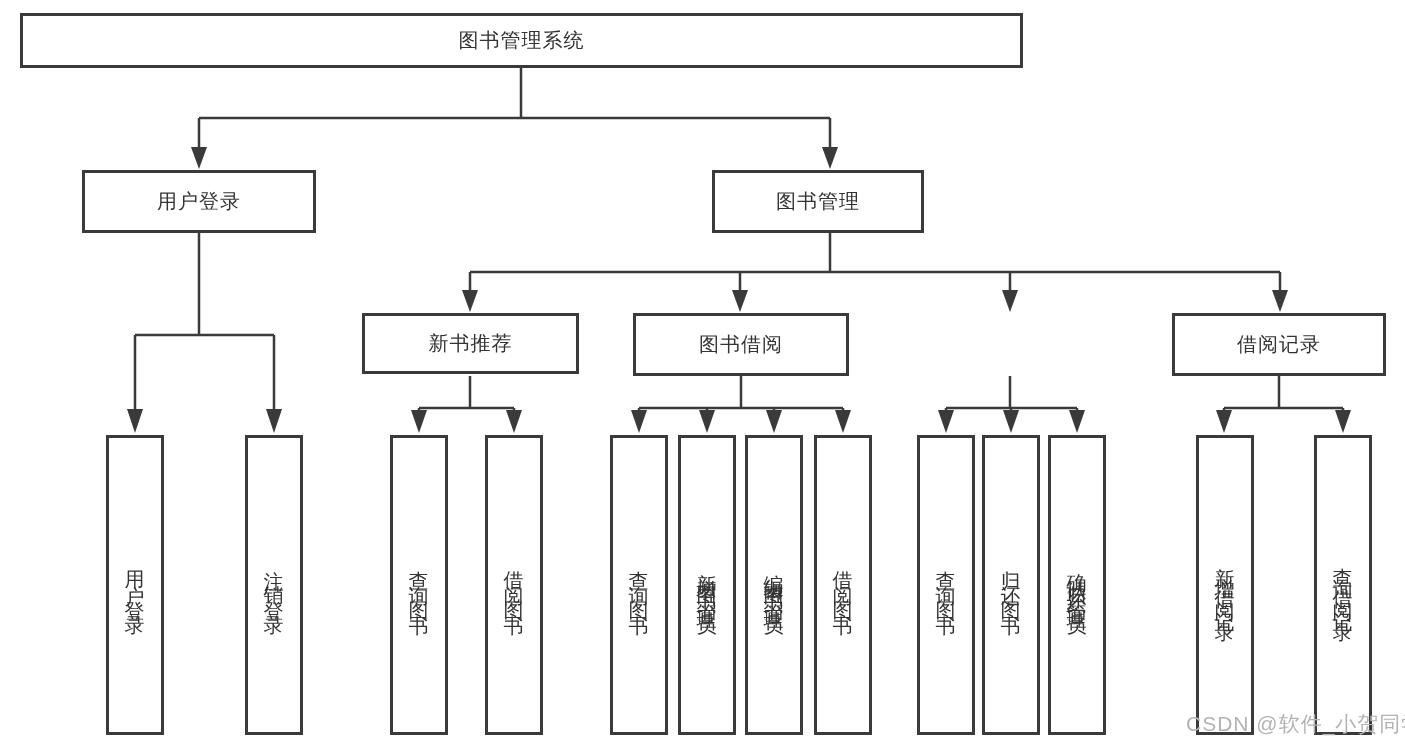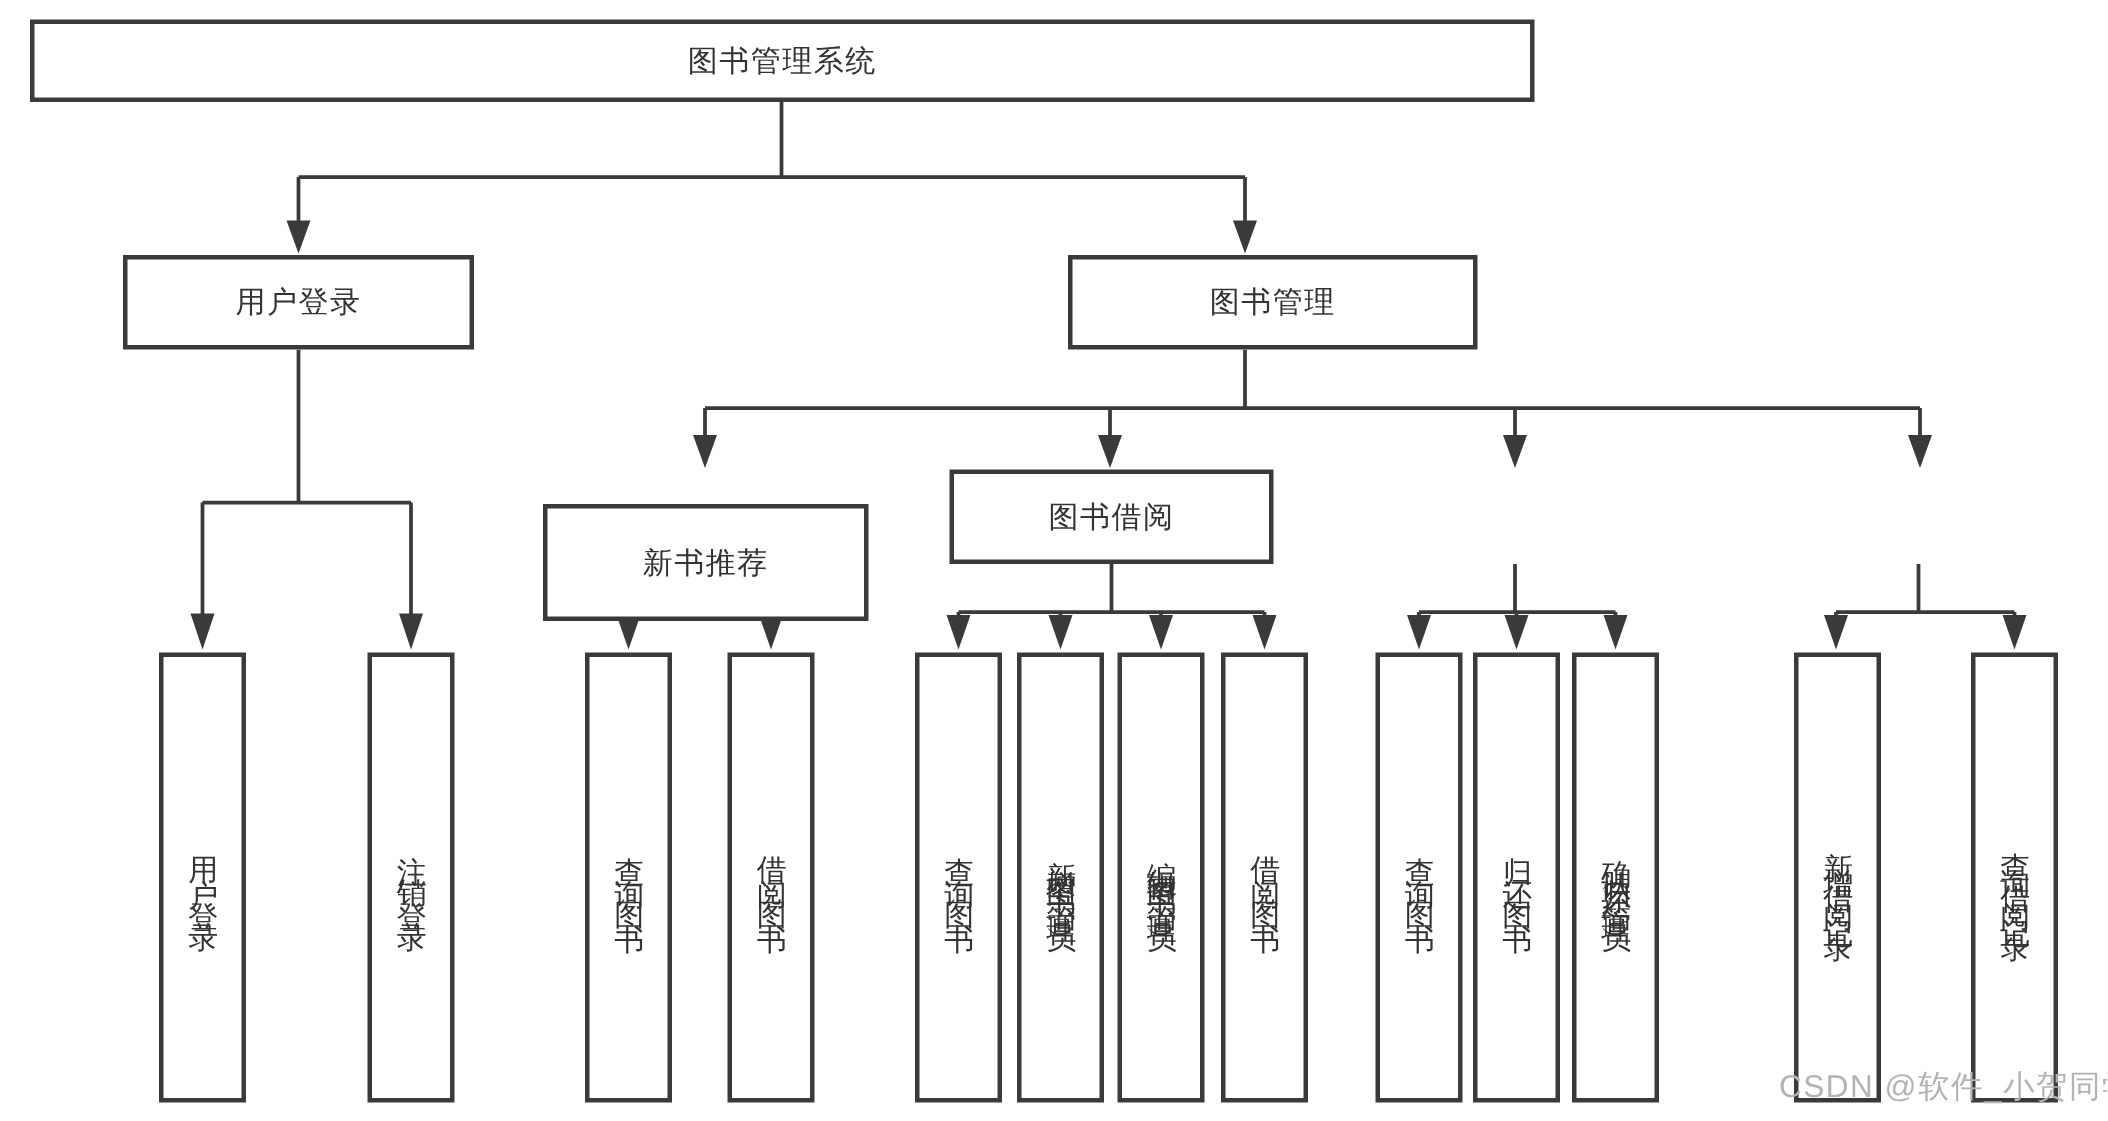--- a/index.html
+++ b/index.html
@@ -17,23 +17,23 @@
     writing-mode:vertical-rl;text-orientation:mixed;
     white-space:normal;line-height:1;
   }
   .sp-a span{letter-spacing:15px;}
   .sp-b span{letter-spacing:11px;}
   .sp-c span{letter-spacing:6px;font-size:20px;}
   
   .n-root{left:20px;top:13px;width:1003px;height:55px;}
   
   .n-l2-0{left:82px;top:170px;width:234px;height:63px;}
-  .n-l2-1{left:712px;top:170px;width:273px;height:63px;}
+  .n-l2-1{left:712px;top:170px;width:212px;height:63px;}
   
-  .n-l3-0{left:362px;top:313px;width:217px;height:78px;margin-top:23px;}
+  .n-l3-0{left:362px;top:313px;width:217px;height:61px;}
   .n-l3-1{left:633px;top:313px;width:216px;height:63px;font-family:Liberation Serif, serif;}
   .n-l3-2{left:902px;top:313px;width:215px;height:63px;}
   .n-l3-3{left:1172px;top:313px;width:214px;height:63px;}
   
   .leaf{top:435px;width:58px;height:300px;}
   .n-lf-0{left:106px;}  .n-lf-1{left:245px;}
   .n-lf-2{left:390px;}  .n-lf-3{left:485px;}
   .n-lf-4{left:610px;}  .n-lf-5{left:678px;}
   .n-lf-6{left:745px;}  .n-lf-7{left:814px;}
   .n-lf-8{left:917px;}  .n-lf-9{left:982px;}
@@ -106,20 +106,23 @@
   <div class="box n-l2-1">
     <span>图书管理</span>
   </div>
 
   <div class="box n-l3-0">
     <span>新书推荐</span>
   </div>
   <div class="box n-l3-1">
     <span>图书借阅</span>
   </div>
+  <div class="box n-l3-3">
+    <span>借阅记录</span>
+  </div>
 
   <div class="box vbox leaf sp-a n-lf-0">
     <span>用户登录</span>
   </div>
   <div class="box vbox leaf sp-a n-lf-1">
     <span>注销登录</span>
   </div>
   <div class="box vbox leaf sp-a n-lf-2">
     <span>查询图书</span>
   </div>

